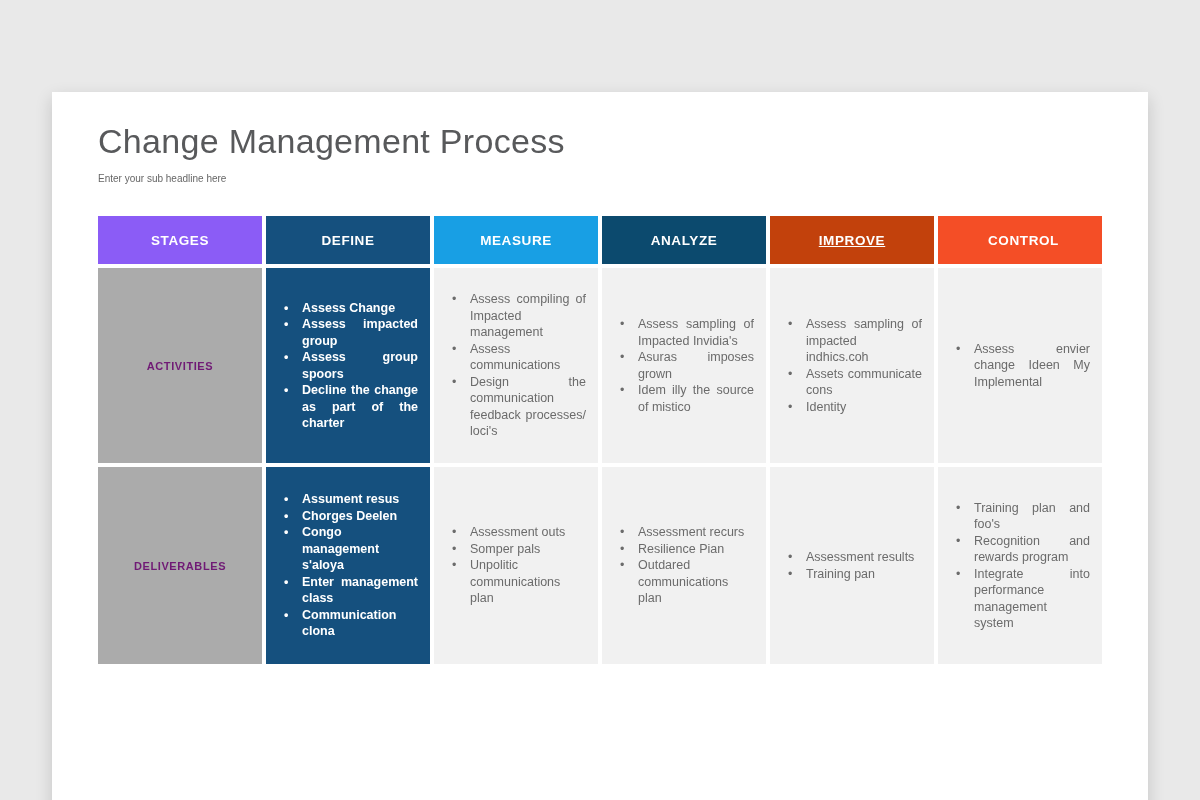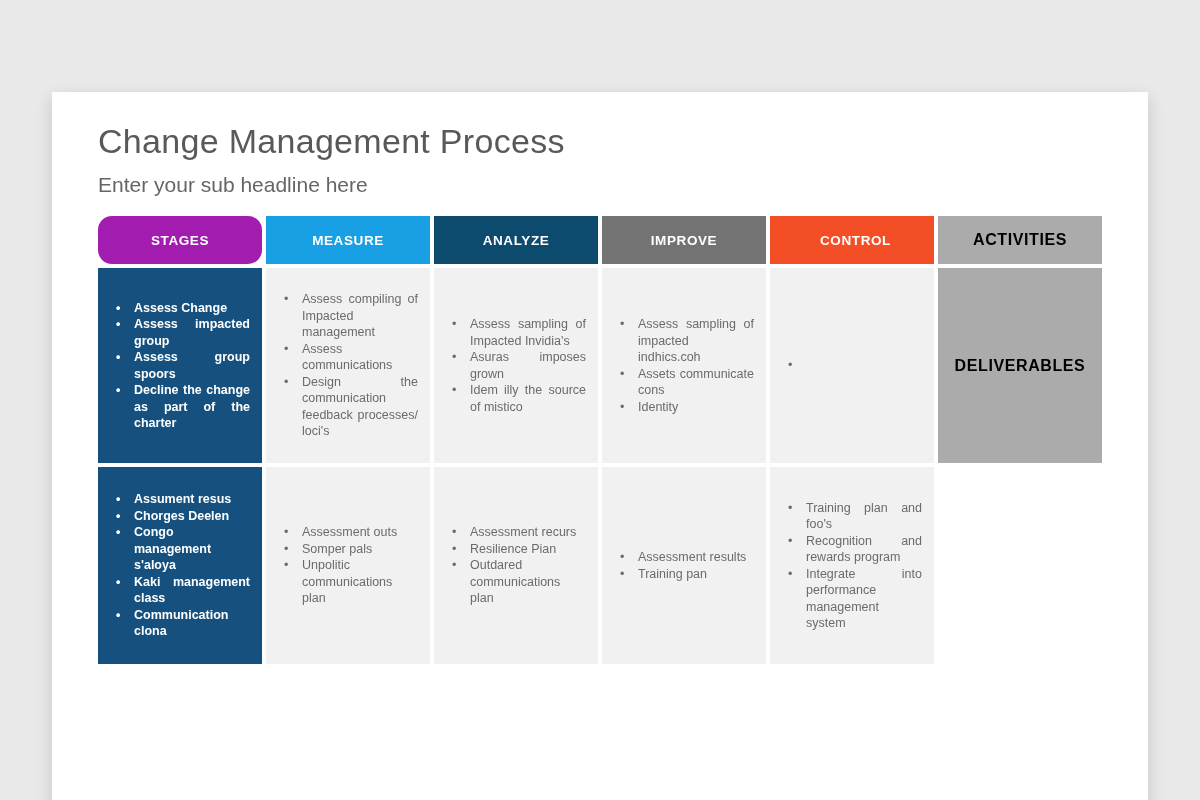--- a/index.html
+++ b/index.html
@@ -18,21 +18,21 @@
   }
   .slide-inner { padding: 30px 46px 0 46px; }
   .title {
     font-size: 34px;
     font-weight: 400;
     color: #58595b;
     letter-spacing: 0.3px;
   }
   .subtitle {
     margin-top: 12px;
-    font-size: 21px;
+    font-size: 10px;
     color: #666666;
   }
   .cmp-table {
     position: absolute;
     left: 46px; top: 124px;
     width: 1004px;
     display: grid;
     grid-template-columns: repeat(6, 1fr);
     grid-template-rows: 48px 195px 197px;
     gap: 4px;
@@ -43,23 +43,23 @@
     justify-content: center;
     color: #ffffff;
     font-weight: 700;
     font-size: 13.5px;
     letter-spacing: 0.6px;
   }
   .rowhdr {
     display: flex;
     align-items: center;
     justify-content: center;
-    color: #000000;
+    color: #701a75;
     font-weight: 700;
-    font-size: 16px;
+    font-size: 11px;
     letter-spacing: 0.6px;
     background: #ababab;
   }
   .cell {
     background: #f1f1f1;
     color: #6b6b6b;
     display: flex;
     flex-direction: column;
     justify-content: center;
     padding: 10px 12px 10px 14px;
@@ -86,24 +86,25 @@
 </style>
 </head>
 <body>
 
 <div class="slide-card">
   <div class="slide-inner">
     <div class="title">Change Management Process</div>
     <div class="subtitle">Enter your sub headline here</div>
   </div>
   <div class="cmp-table" id="cmp-table">
-      <div class="hdr" style="background: #a21caf; border-radius: 14px;">STAGES</div>
+      <div class="hdr" style="background: #8b5cf6;">STAGES</div>
+      <div class="hdr" style="background: rgb(21, 80, 126);">DEFINE</div>
       <div class="hdr" style="background: rgb(24, 159, 228);">MEASURE</div>
       <div class="hdr" style="background: #0c4a6e;">ANALYZE</div>
-      <div class="hdr" style="background: #737373;">IMPROVE</div>
+      <div class="hdr" style="background: #c2410c; text-decoration: underline;">IMPROVE</div>
       <div class="hdr" style="background: rgb(244, 78, 38); padding-left: 7px;">CONTROL</div>
       <div class="rowhdr" style="background: rgb(171, 171, 171);">ACTIVITIES</div>
       <div class="cell define" style="background: rgb(21, 80, 126);">
         <ul>
           <li>
             <span class="bullet">•</span>
             <span class="li-text">Assess Change</span>
           </li>
           <li>
             <span class="bullet">•</span>
@@ -164,41 +165,42 @@
           <li>
             <span class="bullet">•</span>
             <span class="li-text">Identity</span>
           </li>
         </ul>
       </div>
       <div class="cell">
         <ul>
           <li>
             <span class="bullet">•</span>
+            <span class="li-text">Assess envier change Ideen My Implemental</span>
           </li>
         </ul>
       </div>
       <div class="rowhdr" style="background: rgb(171, 171, 171);">DELIVERABLES</div>
       <div class="cell define" style="background: rgb(21, 80, 126);">
         <ul>
           <li>
             <span class="bullet">•</span>
             <span class="li-text">Assument resus</span>
           </li>
           <li>
             <span class="bullet">•</span>
             <span class="li-text">Chorges Deelen</span>
           </li>
           <li>
             <span class="bullet">•</span>
             <span class="li-text">Congo management s'aloya</span>
           </li>
           <li>
             <span class="bullet">•</span>
-            <span class="li-text">Kaki management class</span>
+            <span class="li-text">Enter management class</span>
           </li>
           <li>
             <span class="bullet">•</span>
             <span class="li-text">Communication clona</span>
           </li>
         </ul>
       </div>
       <div class="cell">
         <ul>
           <li>

